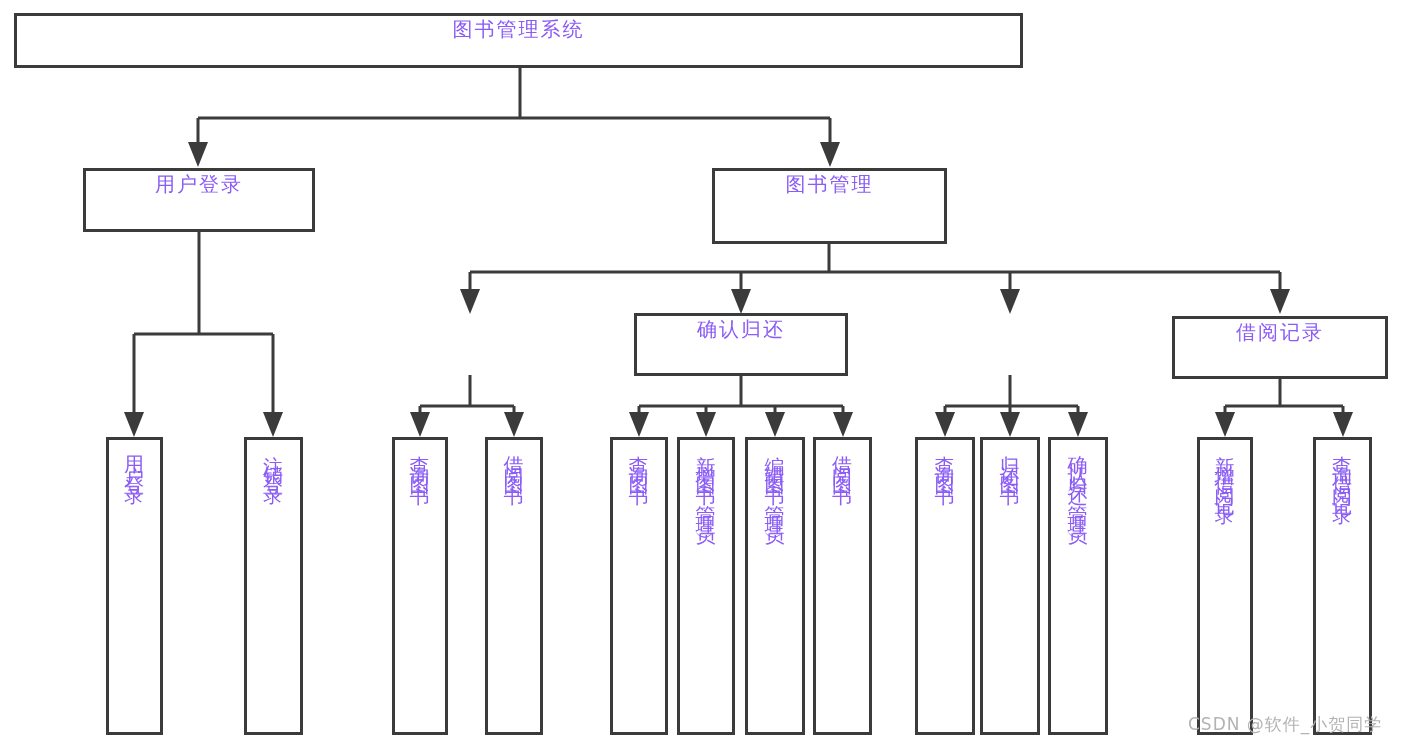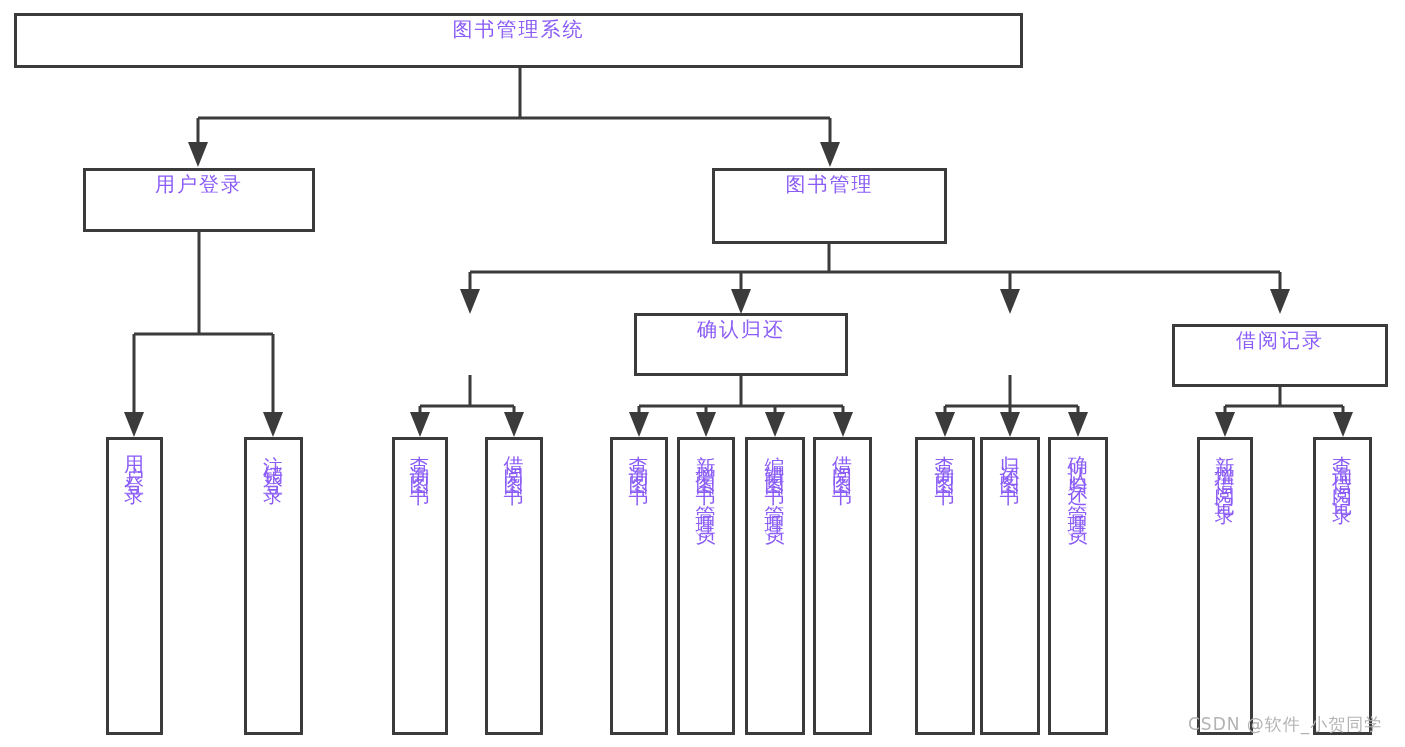--- a/index.html
+++ b/index.html
@@ -77,21 +77,21 @@
   <div class="node hnode" style="left:83px; top:168px; width:232px; height:64px;">
     <span>用户登录</span>
   </div>
   <div class="node hnode" style="left:712px; top:168px; width:235px; height:76px;">
     <span>图书管理</span>
   </div>
 
   <div class="node hnode" style="left:634px; top:313px; width:214px; height:63px;">
     <span>确认归还</span>
   </div>
-  <div class="node hnode" style="left:1172px; top:324px; width:216px; height:63px;font-family:Liberation Mono, monospace;">
+  <div class="node hnode" style="left:1172px; top:316px; width:216px; height:63px;font-family:Liberation Mono, monospace;">
     <span>借阅记录</span>
   </div>
 
   <div class="node vnode" style="left:106px; top:437px; width:57px; height:298px;">
     <span>用户登录</span>
   </div>
   <div class="node vnode" style="left:244px; top:437px; width:59px; height:298px;">
     <span>注销登录</span>
   </div>
 

